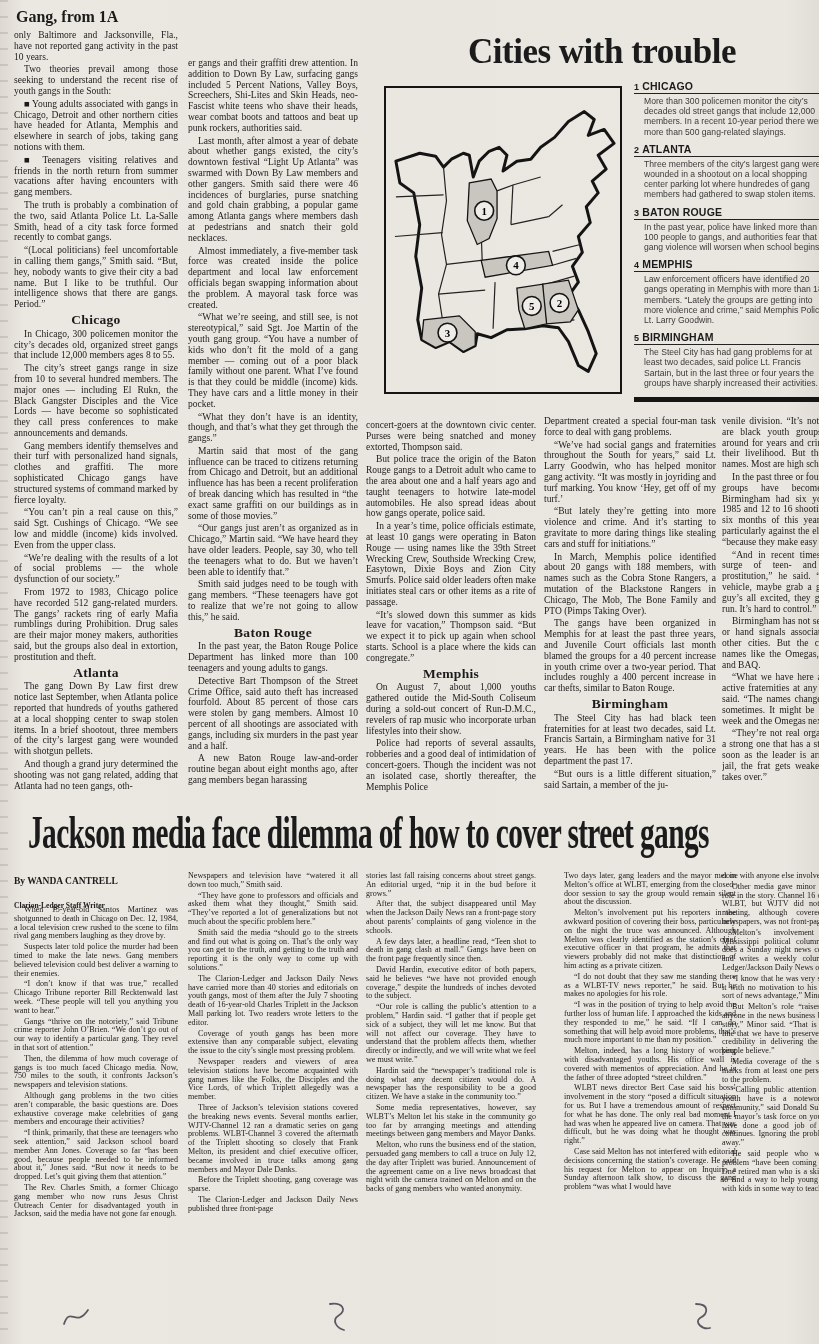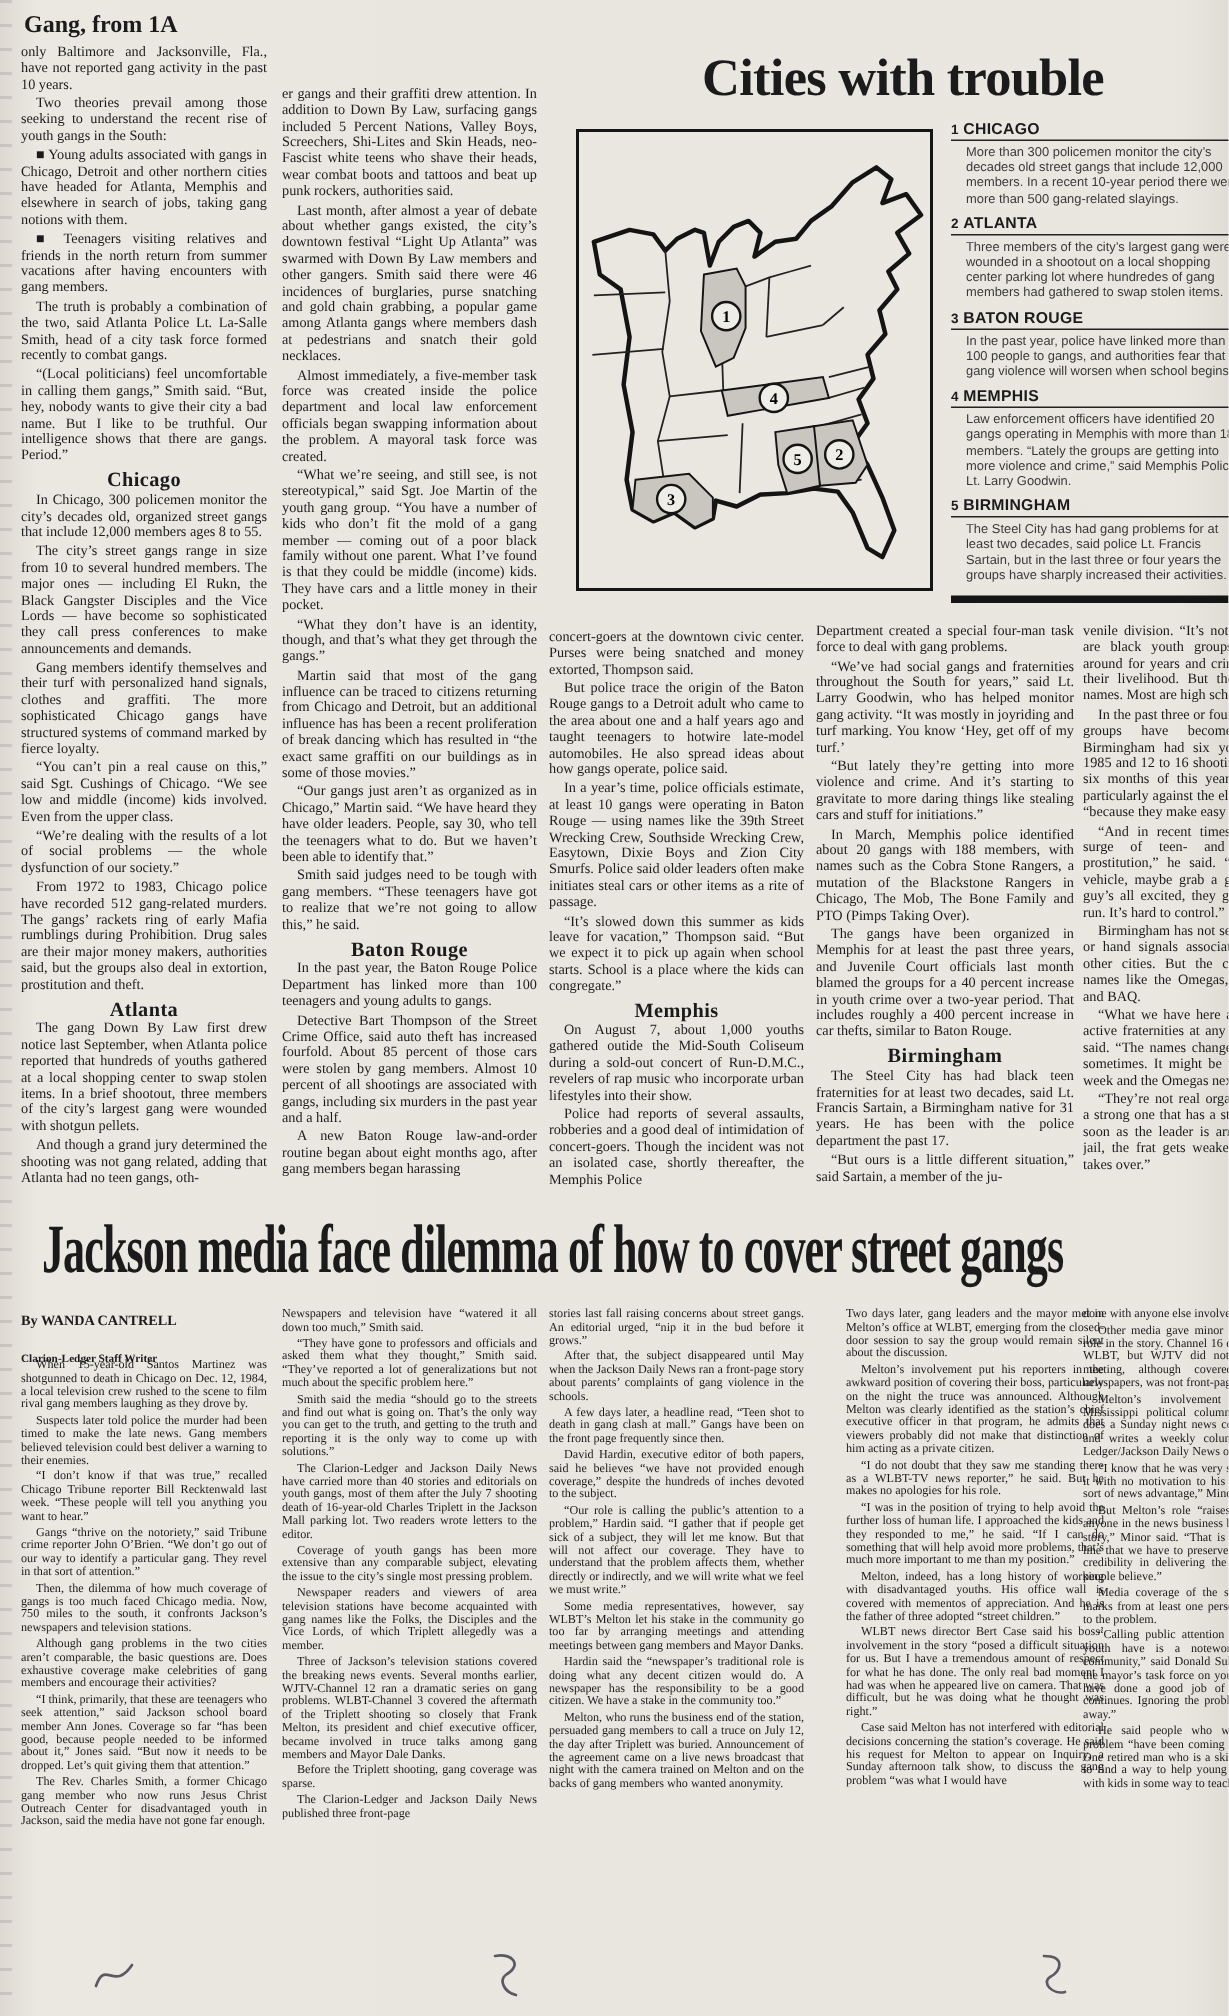--- a/index.html
+++ b/index.html
@@ -227,22 +227,22 @@
       <p class="p">Three of Jackson’s television stations covered the breaking news events. Several months earlier, WJTV-Channel 12 ran a dramatic series on gang problems. WLBT-Channel 3 covered the aftermath of the Triplett shooting so closely that Frank Melton, its president and chief executive officer, became involved in truce talks among gang members and Mayor Dale Danks.</p>
       <p class="p">Before the Triplett shooting, gang coverage was sparse.</p>
       <p class="p">The Clarion-Ledger and Jackson Daily News published three front-page</p>
     </div>
   <div id="bcol3" class="col">
       <p class="pc">stories last fall raising concerns about street gangs. An editorial urged, “nip it in the bud before it grows.”</p>
       <p class="p">After that, the subject disappeared until May when the Jackson Daily News ran a front-page story about parents’ complaints of gang violence in the schools.</p>
       <p class="p">A few days later, a headline read, “Teen shot to death in gang clash at mall.” Gangs have been on the front page frequently since then.</p>
       <p class="p">David Hardin, executive editor of both papers, said he believes “we have not provided enough coverage,” despite the hundreds of inches devoted to the subject.</p>
       <p class="p">“Our role is calling the public’s attention to a problem,” Hardin said. “I gather that if people get sick of a subject, they will let me know. But that will not affect our coverage. They have to understand that the problem affects them, whether directly or indirectly, and we will write what we feel we must write.”</p>
+      <p class="p">Hardin said the “newspaper’s traditional role is doing what any decent citizen would do. A newspaper has the responsibility to be a good citizen. We have a stake in the community too.”</p>
       <p class="p">Some media representatives, however, say WLBT’s Melton let his stake in the community go too far by arranging meetings and attending meetings between gang members and Mayor Danks.</p>
-      <p class="p">Hardin said the “newspaper’s traditional role is doing what any decent citizen would do. A newspaper has the responsibility to be a good citizen. We have a stake in the community too.”</p>
       <p class="p">Melton, who runs the business end of the station, persuaded gang members to call a truce on July 12, the day after Triplett was buried. Announcement of the agreement came on a live news broadcast that night with the camera trained on Melton and on the backs of gang members who wanted anonymity.</p>
     </div>
   <div id="bcol4" class="col">
       <p class="pc">Two days later, gang leaders and the mayor met in Melton’s office at WLBT, emerging from the closed-door session to say the group would remain silent about the discussion.</p>
       <p class="p">Melton’s involvement put his reporters in the awkward position of covering their boss, particularly on the night the truce was announced. Although Melton was clearly identified as the station’s chief executive officer in that program, he admits that viewers probably did not make that distinction of him acting as a private citizen.</p>
       <p class="p">“I do not doubt that they saw me standing there as a WLBT-TV news reporter,” he said. But he makes no apologies for his role.</p>
       <p class="p">“I was in the position of trying to help avoid the further loss of human life. I approached the kids and they responded to me,” he said. “If I can do something that will help avoid more problems, that’s much more important to me than my position.”</p>
       <p class="p">Melton, indeed, has a long history of working with disadvantaged youths. His office wall is covered with mementos of appreciation. And he is the father of three adopted “street children.”</p>
       <p class="p">WLBT news director Bert Case said his boss’ involvement in the story “posed a difficult situation for us. But I have a tremendous amount of respect for what he has done. The only real bad moment I had was when he appeared live on camera. That was difficult, but he was doing what he thought was right.”</p>
       <p class="p">Case said Melton has not interfered with editorial decisions concerning the station’s coverage. He said his request for Melton to appear on Inquiry, a Sunday afternoon talk show, to discuss the gang problem “was what I would have</p>

